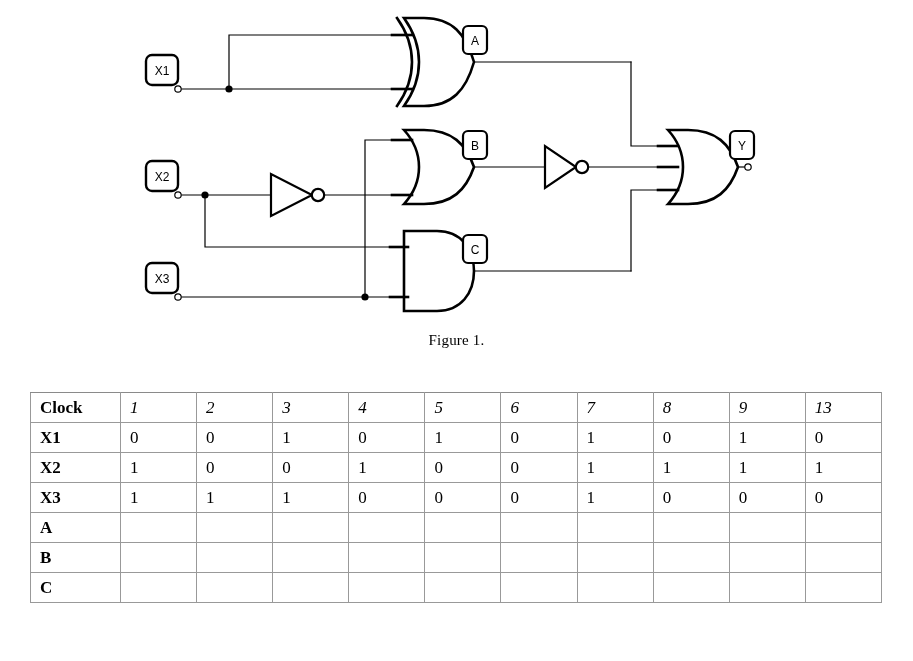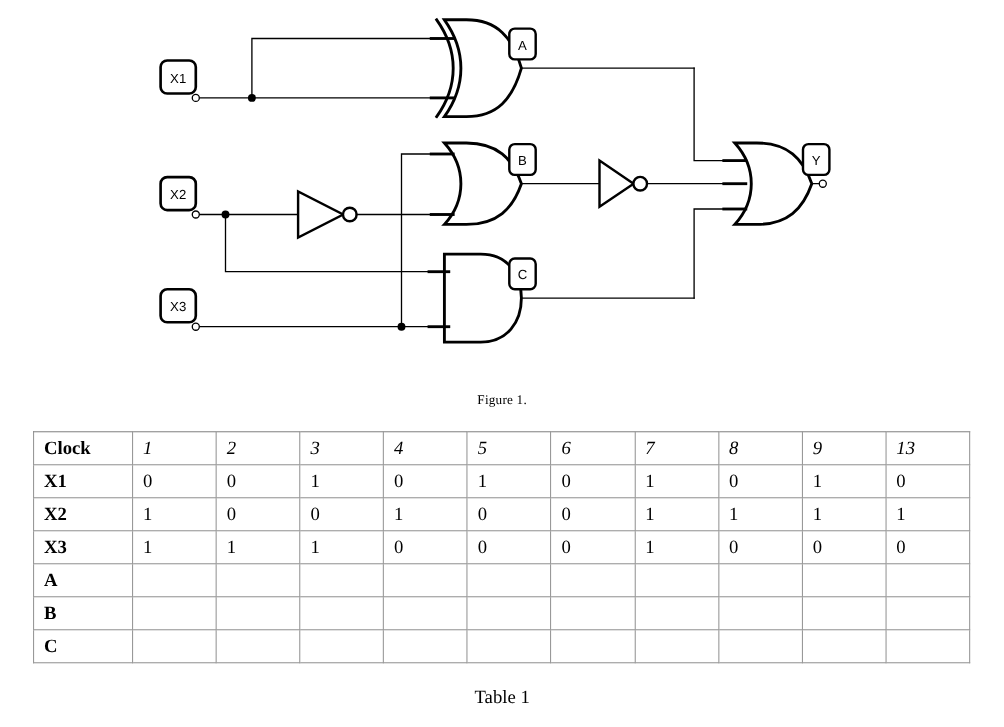--- a/index.html
+++ b/index.html
@@ -27,25 +27,25 @@
     top: 0;
     width: 913px;
     height: 330px;
   }
   #figure-svg {
     display: block;
   }
   .fig-caption {
     position: absolute;
     left: 0;
-    top: 356px;
+    top: 332px;
     width: 913px;
     text-align: center;
     font-family: "Liberation Serif", serif;
-    font-size: 12px;
+    font-size: 15px;
     letter-spacing: 0.2px;
   }
   #table-wrap {
     position: absolute;
     left: 30px;
     top: 392px;
     width: 852px;
   }
   table.timing {
     border-collapse: collapse;
@@ -322,15 +322,14 @@
           <td class="emptycell"></td>
           <td class="emptycell"></td>
           <td class="emptycell"></td>
           <td class="emptycell"></td>
           <td class="emptycell"></td>
         </tr>
       </tbody>
     </table>
   </div>
 
-  <div class="tbl-caption">Table 1</div>
 
 </div>
 
 </body></html>

